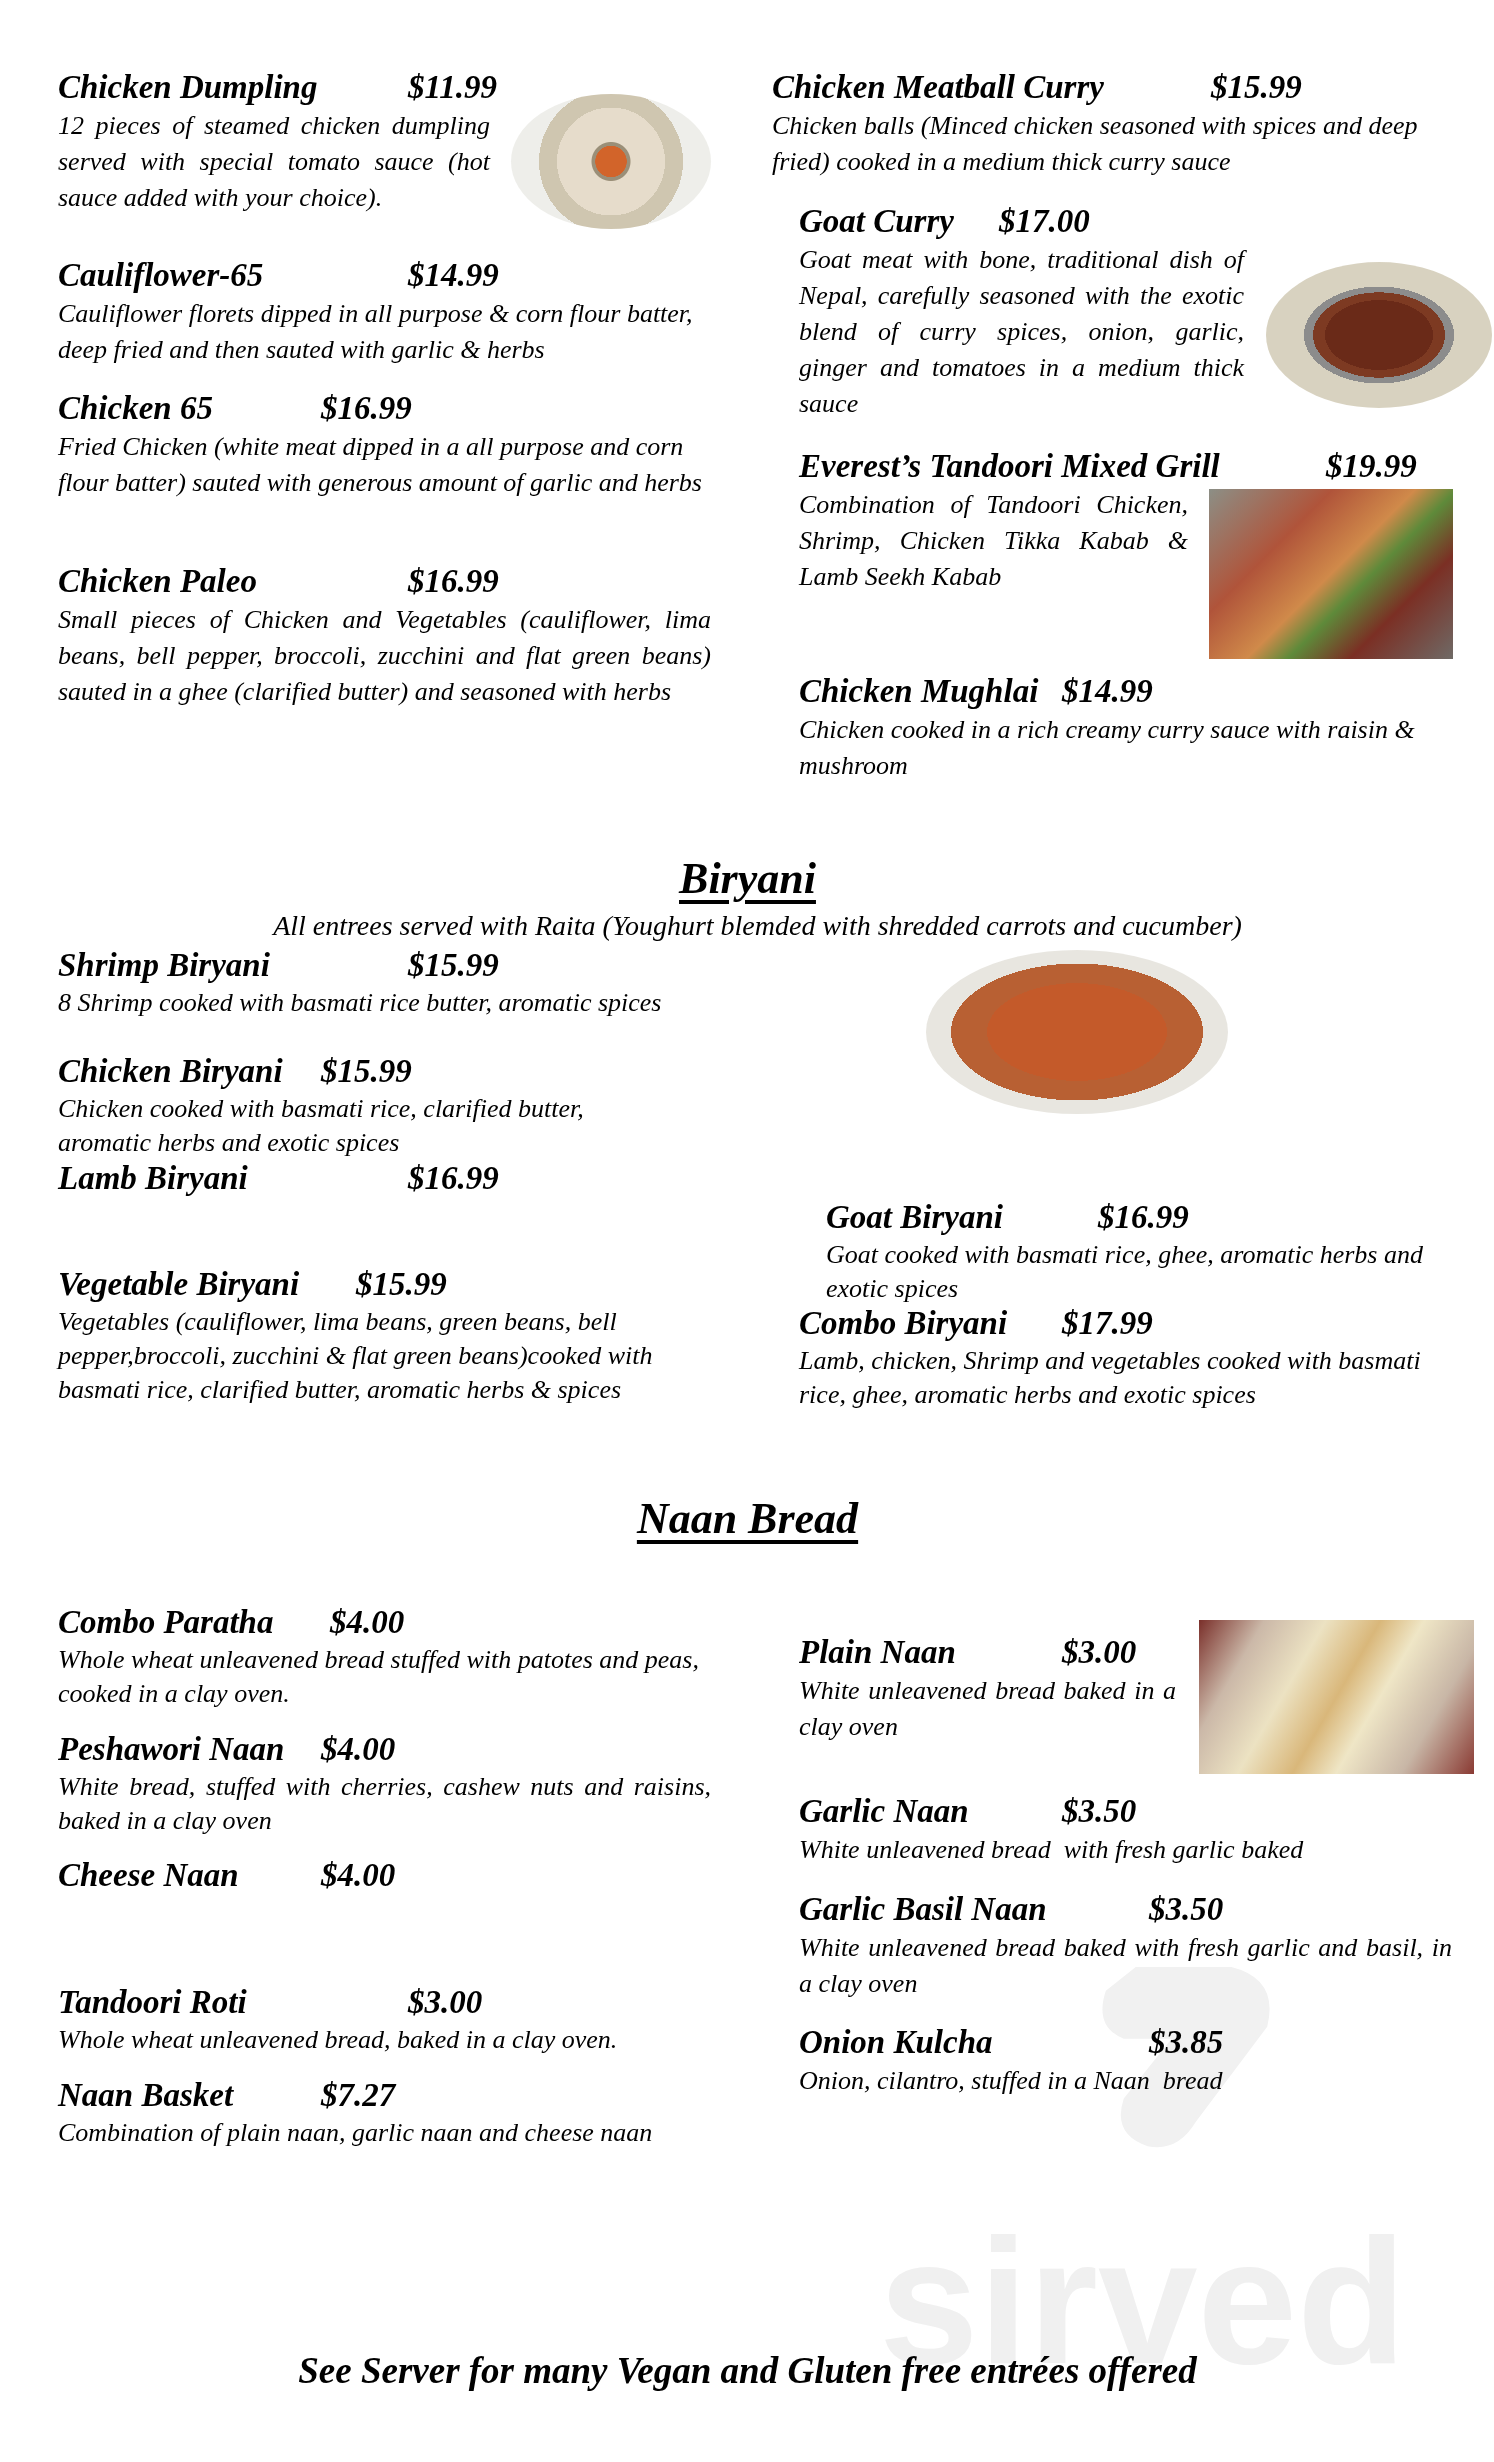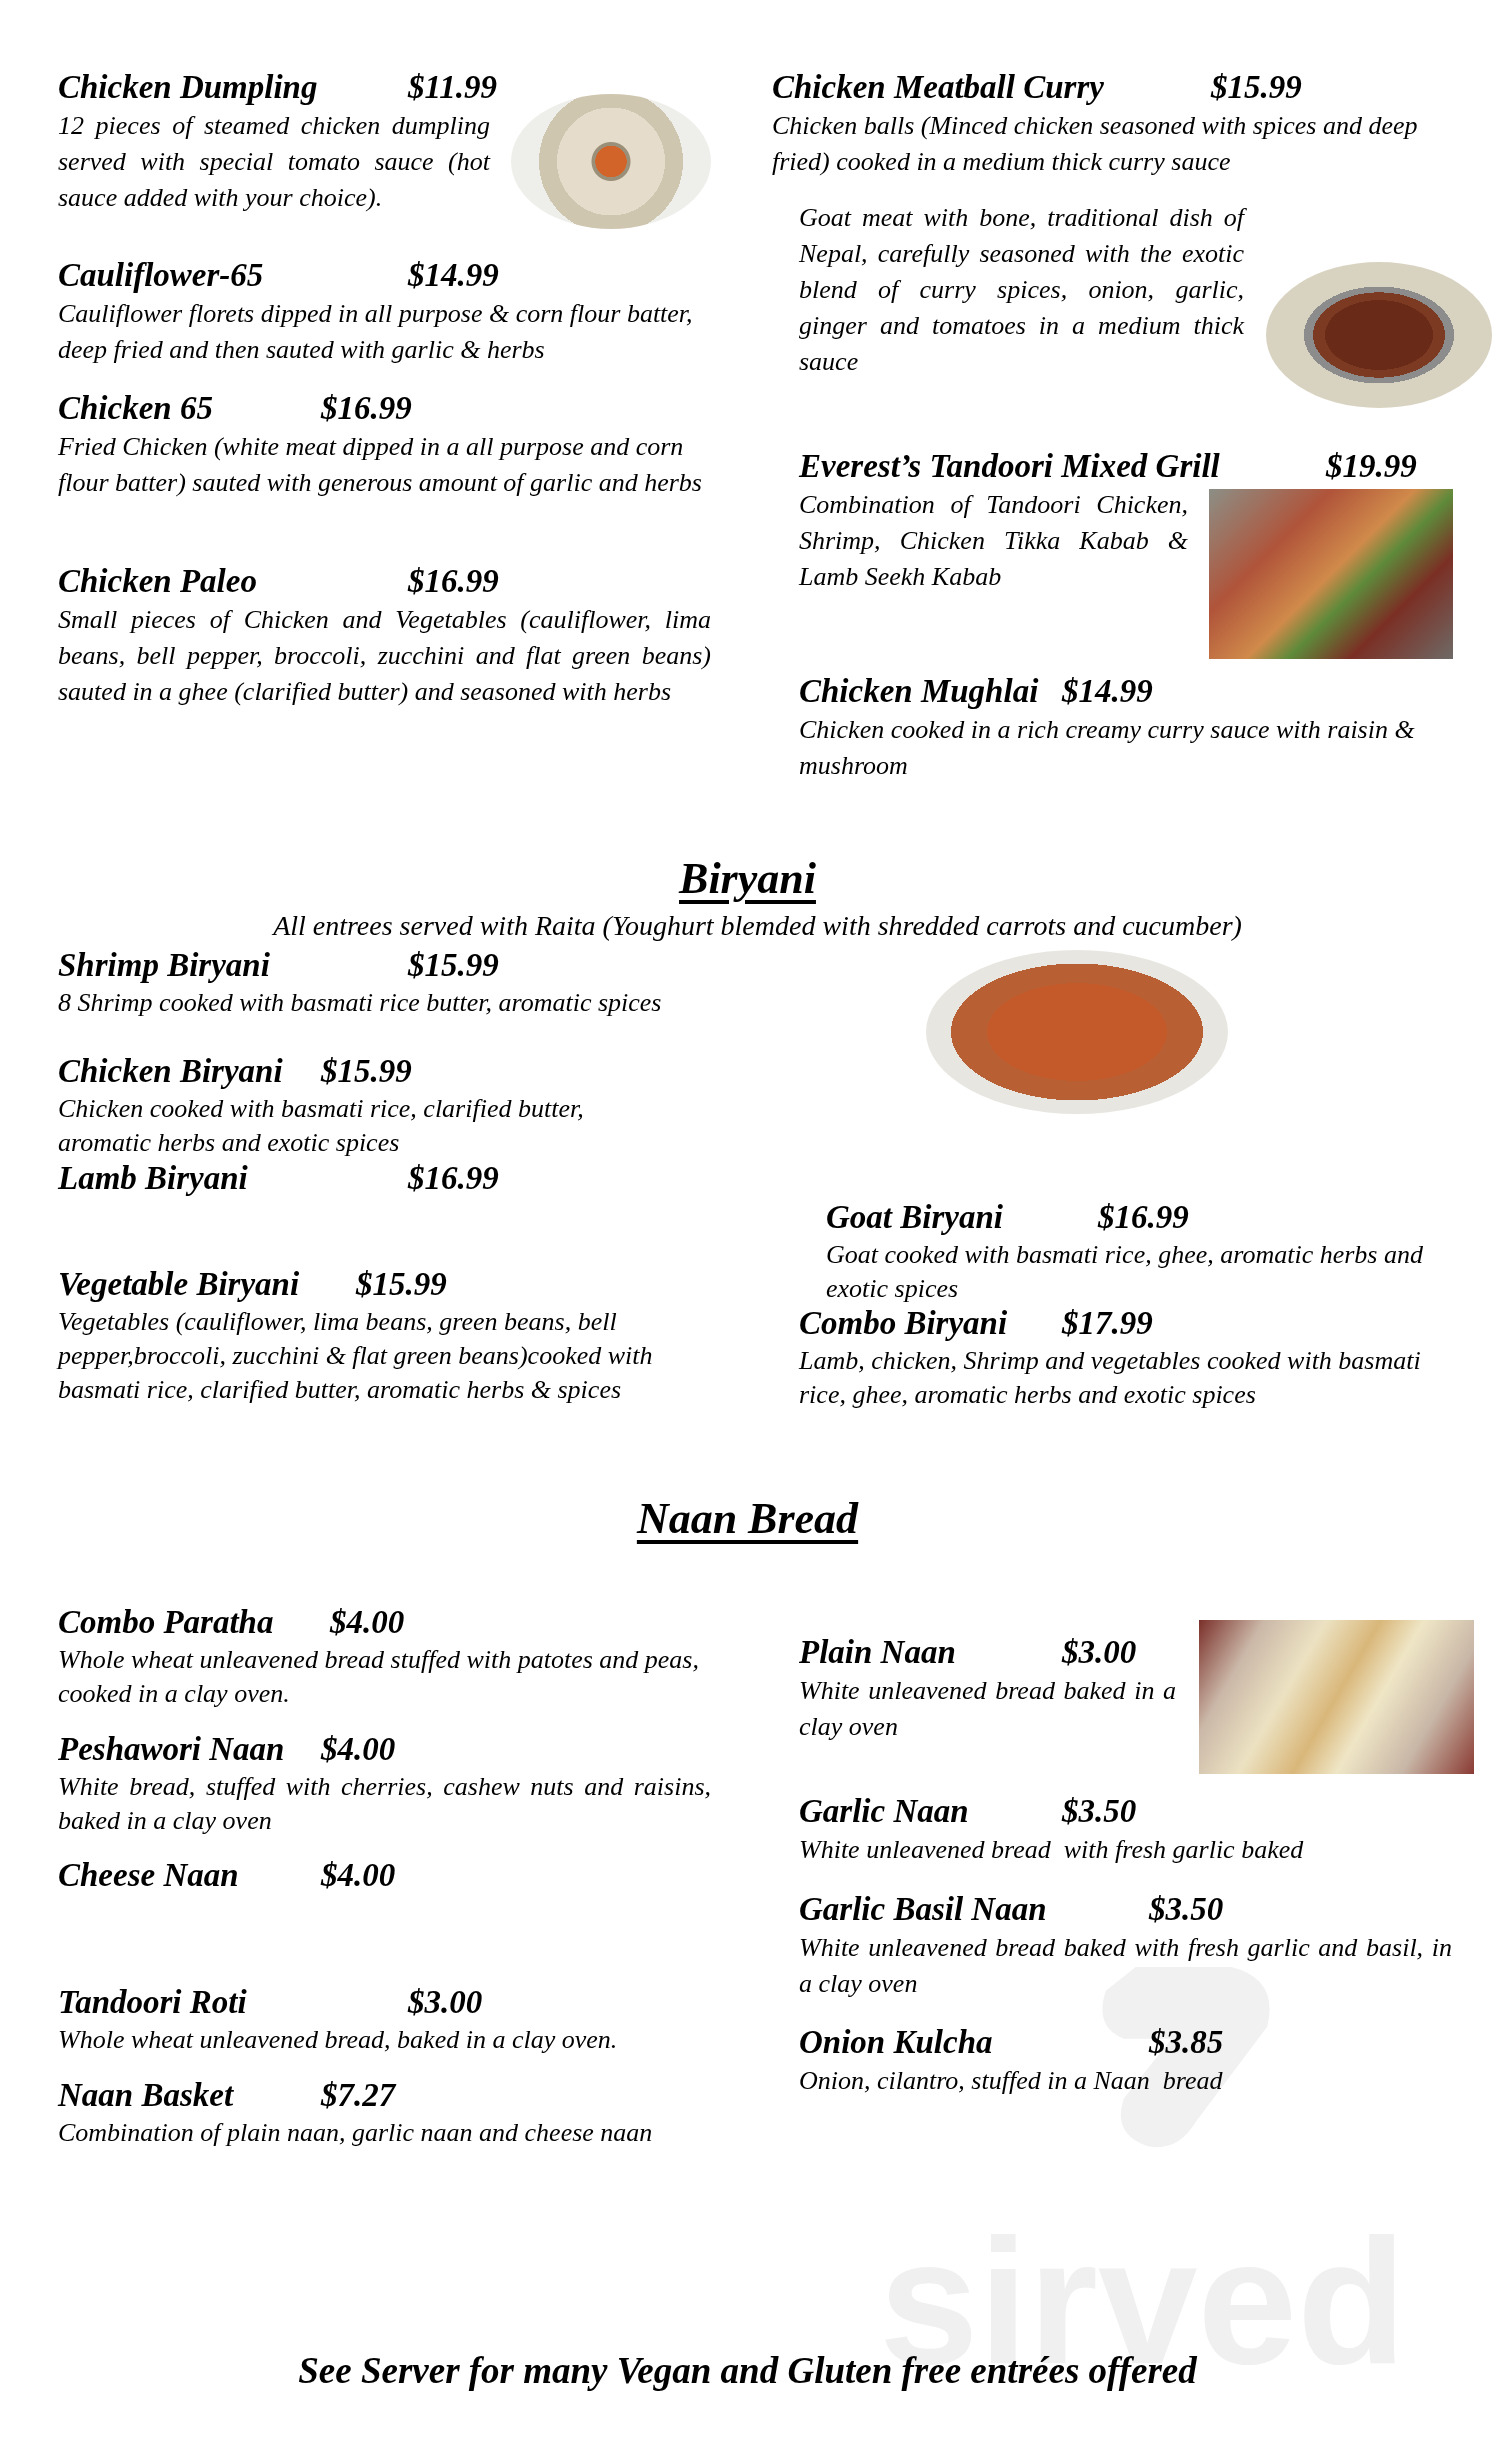--- a/index.html
+++ b/index.html
@@ -49,20 +49,21 @@
   <div class="title-row"><span>Chicken Paleo</span><span class="price" style="left:350px;">$16.99</span></div>
   <div class="desc justify">Small pieces of Chicken and Vegetables (cauliflower, lima beans, bell pepper, broccoli, zucchini and flat green beans) sauted in a ghee (clarified butter) and seasoned with herbs</div>
 </div>
 
 <div class="item" style="left:766px; top:66px; width:682px;margin-left:6px;">
   <div class="title-row"><span>Chicken Meatball Curry</span><span class="price" style="left:439px;">$15.99</span></div>
   <div class="desc">Chicken balls (Minced chicken seasoned with spices and deep fried) cooked in a medium thick curry sauce</div>
 </div>
 
 <div class="item" style="left:799px; top:200px; width:445px;">
+  <div class="title-row"><span>Goat Curry</span><span class="price" style="left:200px;">$17.00</span></div>
   <div class="desc justify">Goat meat with bone, traditional dish of Nepal, carefully seasoned with the exotic blend of curry spices, onion, garlic, ginger and tomatoes in a medium thick sauce</div>
 </div>
 <div class="photo oval" style="left:1266px; top:262px; width:226px; height:146px; background:radial-gradient(ellipse at 50% 50%, #6a2a18 0 54px, #7d3a22 54px 66px, #8c8c8c 66px 75px, #d8d2c0 75px);"></div>
 
 <div class="item" style="left:799px; top:445px; width:694px;">
   <div class="title-row"><span>Everest’s Tandoori Mixed Grill</span><span class="price" style="left:527px;">$19.99</span></div>
   <div class="desc justify" style="width:389px;">Combination of Tandoori Chicken, Shrimp, Chicken Tikka Kabab &amp; Lamb Seekh Kabab</div>
 </div>
 <div class="photo" style="left:1209px; top:489px; width:244px; height:170px; background:linear-gradient(135deg, #8c8f86 0%, #b0543a 30%, #d08a4a 50%, #5e8a3a 60%, #7b2f24 75%, #6f6a66 100%);"></div>
 

